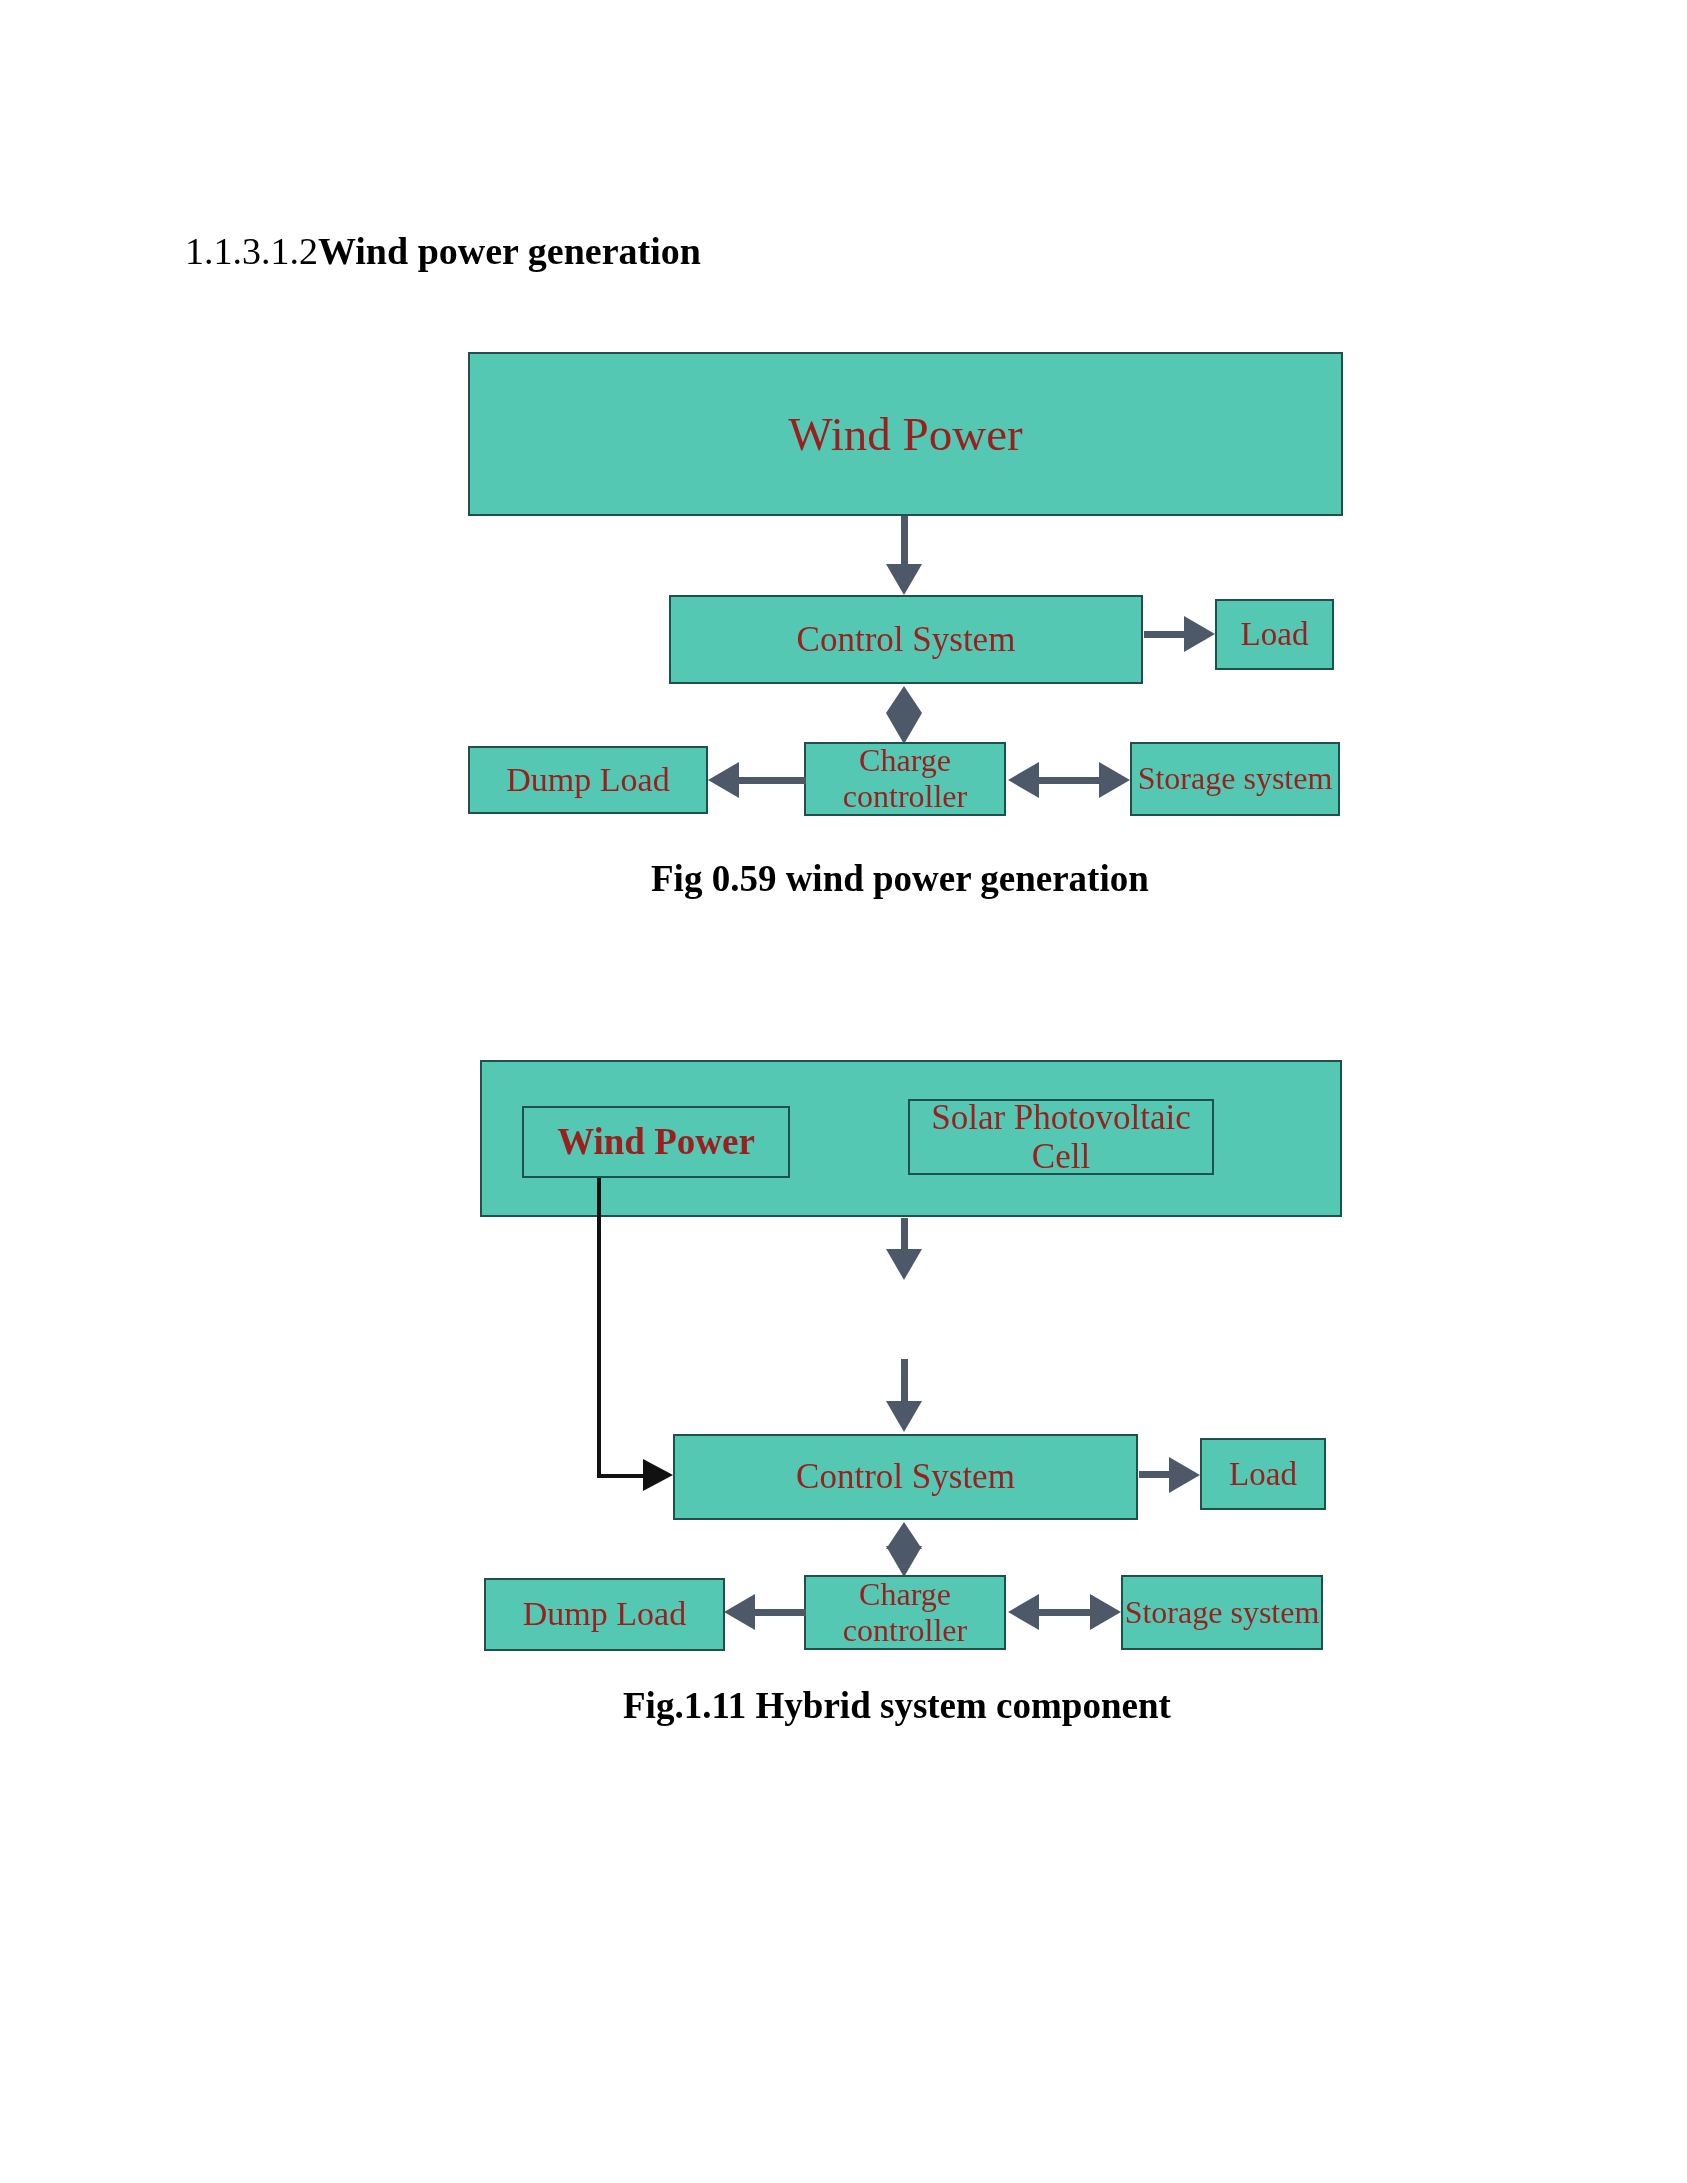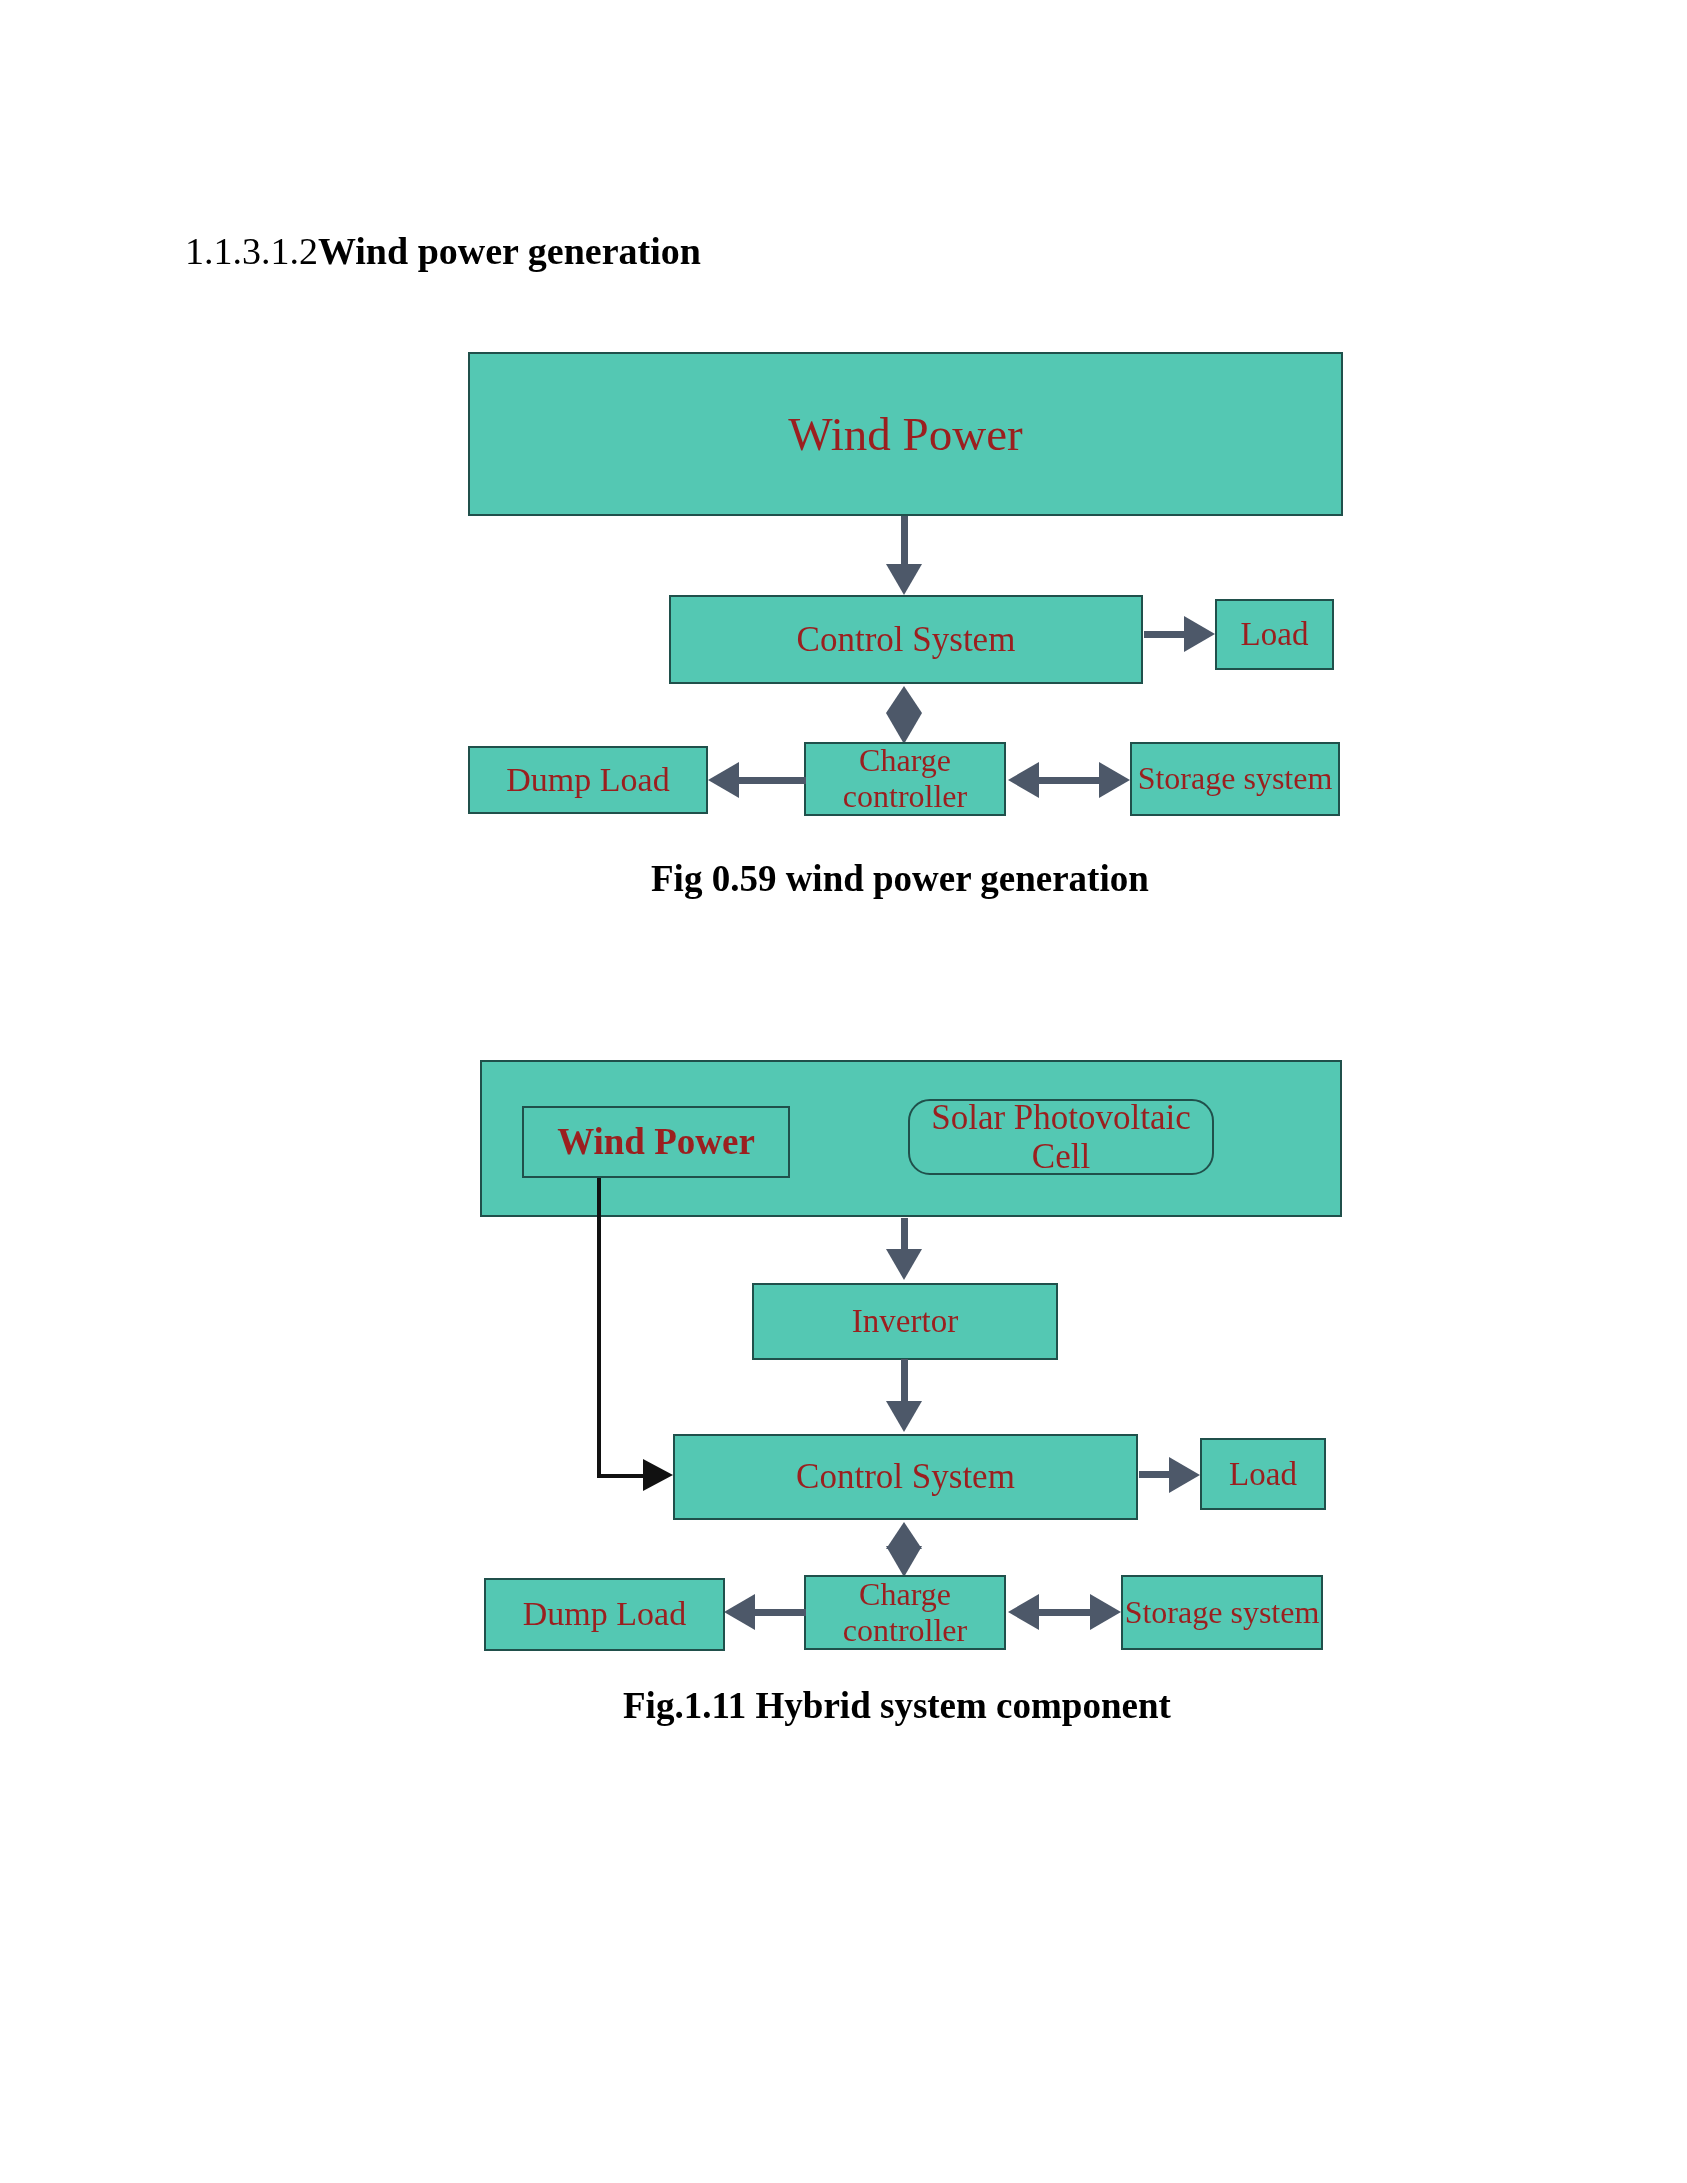--- a/index.html
+++ b/index.html
@@ -89,34 +89,31 @@
 
   <div class="caption" style="left:651px;top:857px;">Fig 0.59 wind power generation</div>
 
 
   <div class="box" style="left:480px;top:1060px;width:862px;height:157px;"></div>
 
   <div class="box bold" style="left:522px;top:1106px;width:268px;height:72px;font-size:37px;">
     <span>Wind Power</span>
   </div>
 
-  <div class="box" style="left:908px;top:1099px;width:306px;height:76px;font-size:35px;border-radius:22px;">
+  <div class="box" style="left:908px;top:1099px;width:306px;height:76px;font-size:35px;">
     <span>Solar Photovoltaic Cell</span>
   </div>
 
   <div class="sh-b" style="left:597px;top:1178px;width:4.1px;height:300px;"></div>
   <div class="sh-b" style="left:597px;top:1474px;width:48px;height:4.1px;"></div>
   <i class="ah ah-rb" style="left:643px;top:1459px;"></i>
 
   <div class="sh" style="left:901px;top:1218px;width:7.4px;height:35px;"></div>
   <i class="ah ah-d" style="left:886px;top:1249px;"></i>
 
-  <div class="box" style="left:752px;top:1283px;width:306px;height:77px;font-size:33px;">
-    <span>Invertor</span>
-  </div>
 
   <div class="sh" style="left:901px;top:1359px;width:7.4px;height:44px;"></div>
   <i class="ah ah-d" style="left:886px;top:1401px;"></i>
 
   <div class="box" style="left:673px;top:1434px;width:465px;height:86px;font-size:35px;">
     <span>Control System</span>
   </div>
 
   <div class="sh" style="left:1139px;top:1471px;width:33px;height:7.4px;"></div>
   <i class="ah ah-r" style="left:1169px;top:1457px;"></i>

